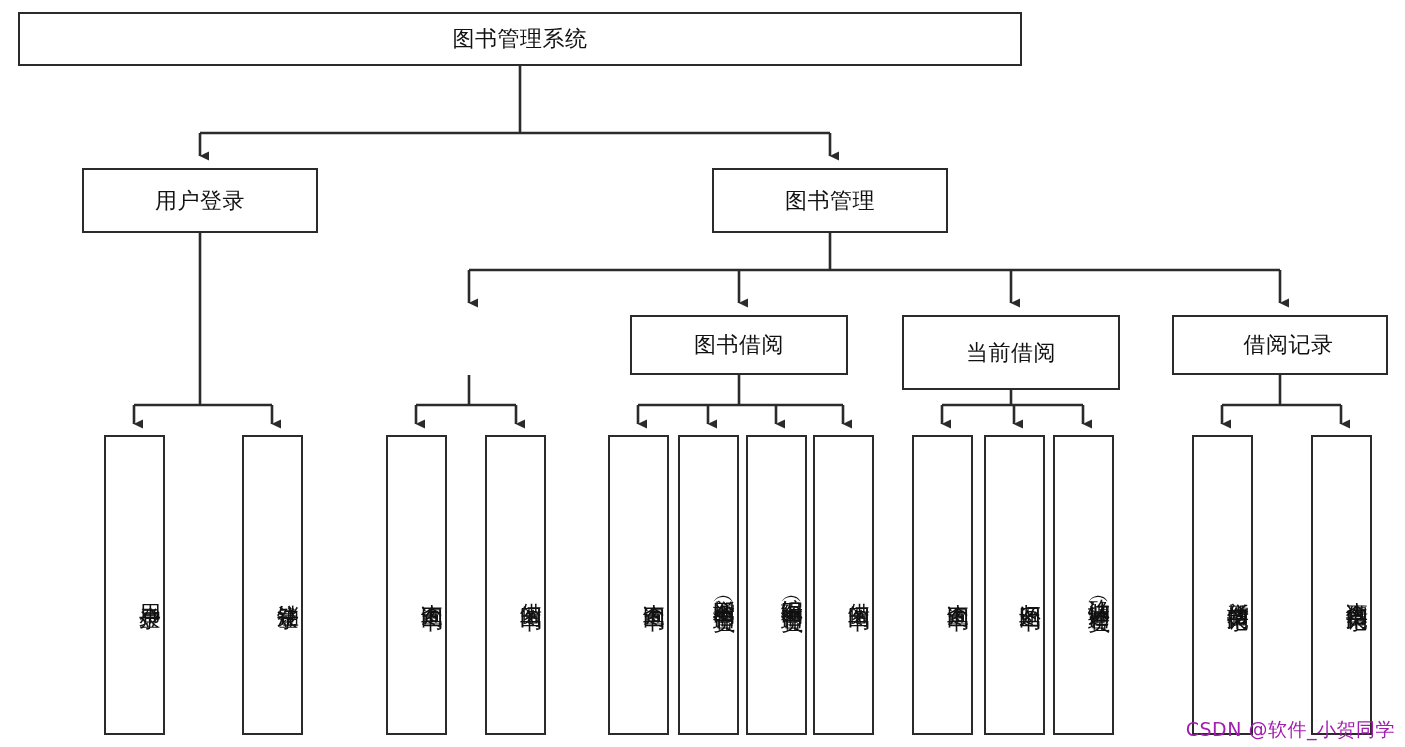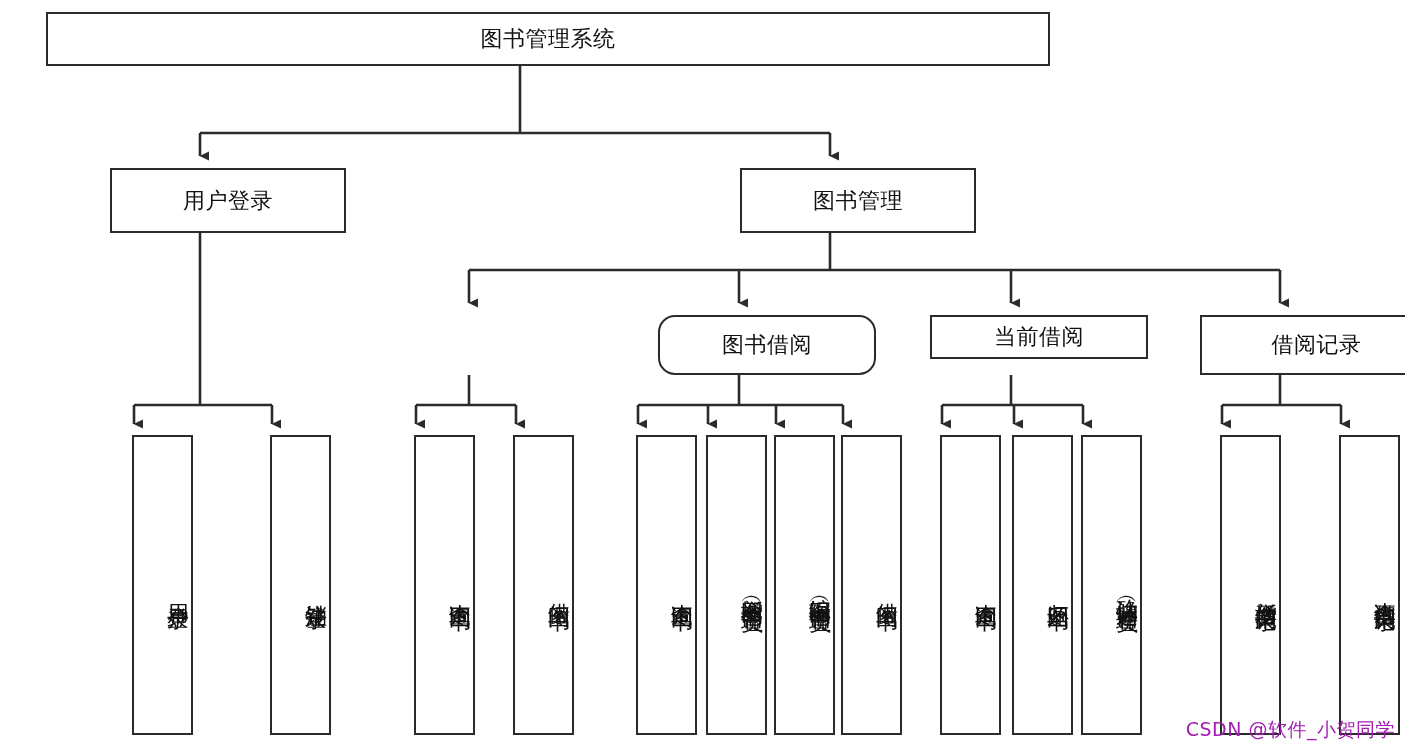--- a/index.html
+++ b/index.html
@@ -29,21 +29,20 @@
     position: absolute;
     box-sizing: border-box;
     background: #ffffff;
     border: 2px solid #2b2b2b;
     display: flex;
     align-items: center;
     justify-content: center;
     color: #111111;
     text-align: center;
     line-height: 1.18;
-    margin-left: 28px;
   }
   .node.horiz {
     font-size: 22px;
     letter-spacing: 0.5px;
   }
   .node.vert {
     writing-mode: vertical-rl;
     text-orientation: upright;
     font-size: 22px;
     letter-spacing: 2px;
@@ -136,22 +135,22 @@
       <line x1="1222" y1="405" x2="1222" y2="424" marker-end="url(#arrowhead)"></line>
       <line x1="1341" y1="405" x2="1341" y2="424" marker-end="url(#arrowhead)"></line>
     </g>
   </svg>
 
   <div class="node horiz" id="node-root" style="left: 18px; top: 12px; width: 1004px; height: 54px;">图书管理系统</div>
 
   <div class="node horiz" id="node-l2-0" style="left: 82px; top: 168px; width: 236px; height: 65px;">用户登录</div>
   <div class="node horiz" id="node-l2-1" style="left: 712px; top: 168px; width: 236px; height: 65px;">图书管理</div>
 
-  <div class="node horiz" id="node-l3-1" style="left: 630px; top: 315px; width: 218px; height: 60px; border-radius: 17px;">图书借阅</div>
-  <div class="node horiz" id="node-l3-2" style="left: 902px; top: 315px; width: 218px; height: 44px;">当前借阅</div>
+  <div class="node horiz" id="node-l3-1" style="left: 630px; top: 315px; width: 218px; height: 60px;">图书借阅</div>
+  <div class="node horiz" id="node-l3-2" style="left: 902px; top: 315px; width: 218px; height: 75px;">当前借阅</div>
   <div class="node horiz" id="node-l3-3" style="left: 1172px; top: 315px; width: 216px; height: 60px; padding-left: 17px;">借阅记录</div>
 
   <div class="node vert" style="left: 104px; top: 435px; width: 61px; height: 300px;">
     <span class="vtext">用户登录</span>
   </div>
   <div class="node vert" style="left: 242px; top: 435px; width: 61px; height: 300px;">
     <span class="vtext">注销登录</span>
   </div>
   <div class="node vert" style="left: 386px; top: 435px; width: 61px; height: 300px;">
     <span class="vtext">查询图书</span>

